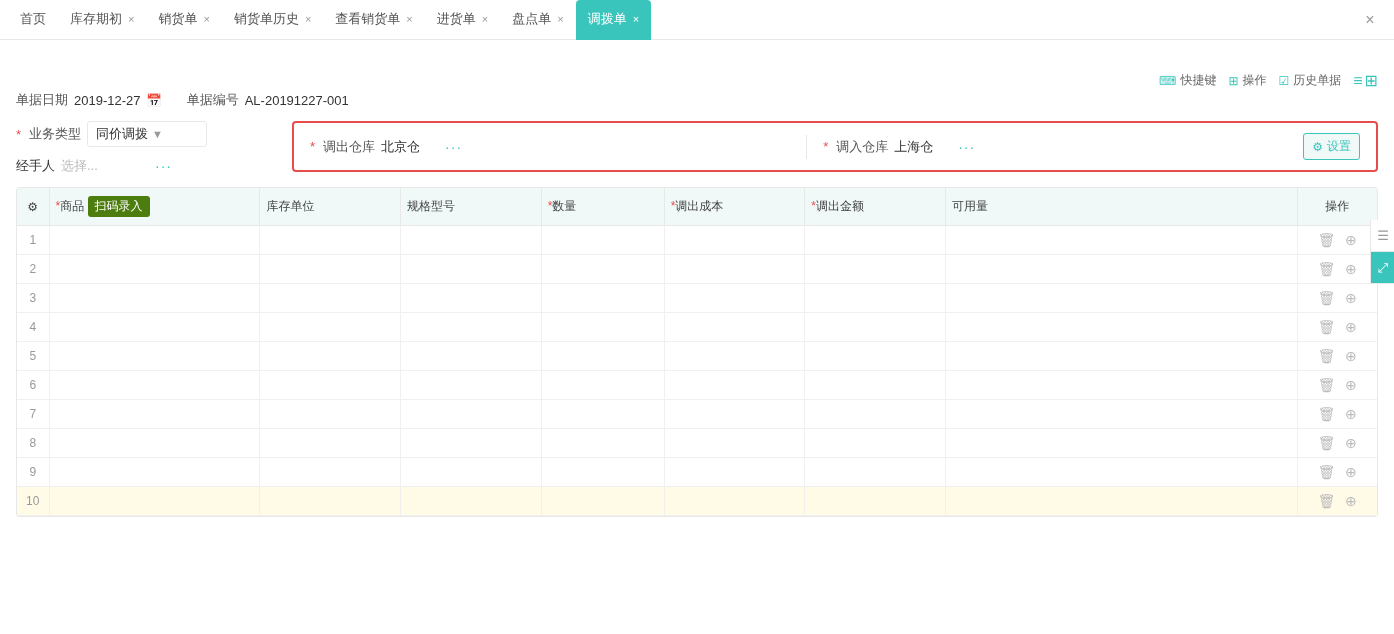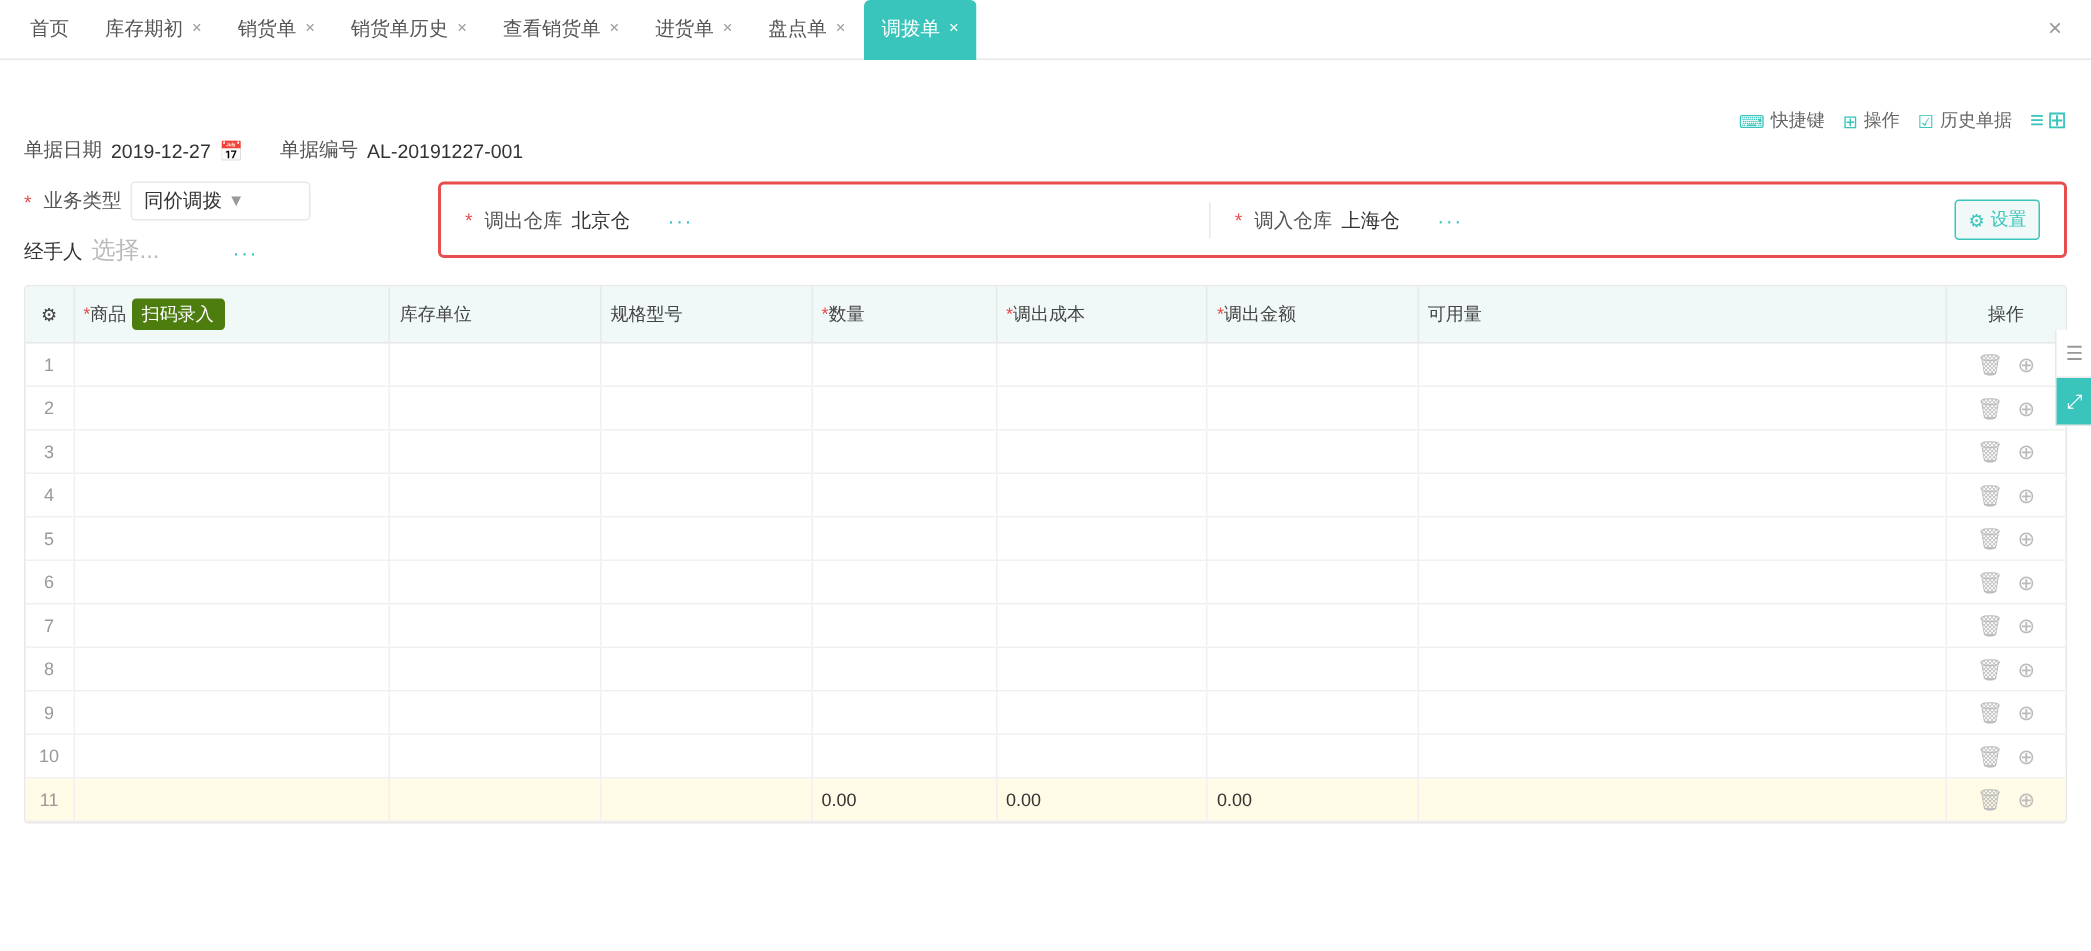--- a/index.html
+++ b/index.html
@@ -190,21 +190,21 @@
       margin-left: auto;
     }
 
     .handler-row {
       display: flex;
       align-items: center;
       gap: 6px;
     }
     .handler-placeholder {
       color: #bbb;
-      font-size: 16px;
+      font-size: 13px;
       cursor: pointer;
       min-width: 80px;
     }
 
     
     .table-container {
       border: 1px solid #e8e8e8;
       border-radius: 3px;
       overflow: auto;
       max-height: 420px;
@@ -565,34 +565,20 @@
       <td></td>
       <td></td>
       <td></td>
       <td></td>
       <td></td>
       <td class="col-ops">
         <span class="op-icon">🗑</span>
         <span class="op-icon">⊕</span>
       </td>
     </tr>
-          <tr>
-      <td class="row-num">11</td>
-      <td></td>
-      <td></td>
-      <td></td>
-      <td style="color:#333;">0.00</td>
-      <td style="color:#333;">0.00</td>
-      <td style="color:#333;">0.00</td>
-      <td></td>
-      <td class="col-ops">
-        <span class="op-icon">🗑</span>
-        <span class="op-icon">⊕</span>
-      </td>
-    </tr>
         </tbody>
     </table>
   </div>
 
 </div>
 
 <div class="right-sidebar">
   <div class="sidebar-icon">☰</div>
   <div class="sidebar-icon active">⤢</div>
 </div>

